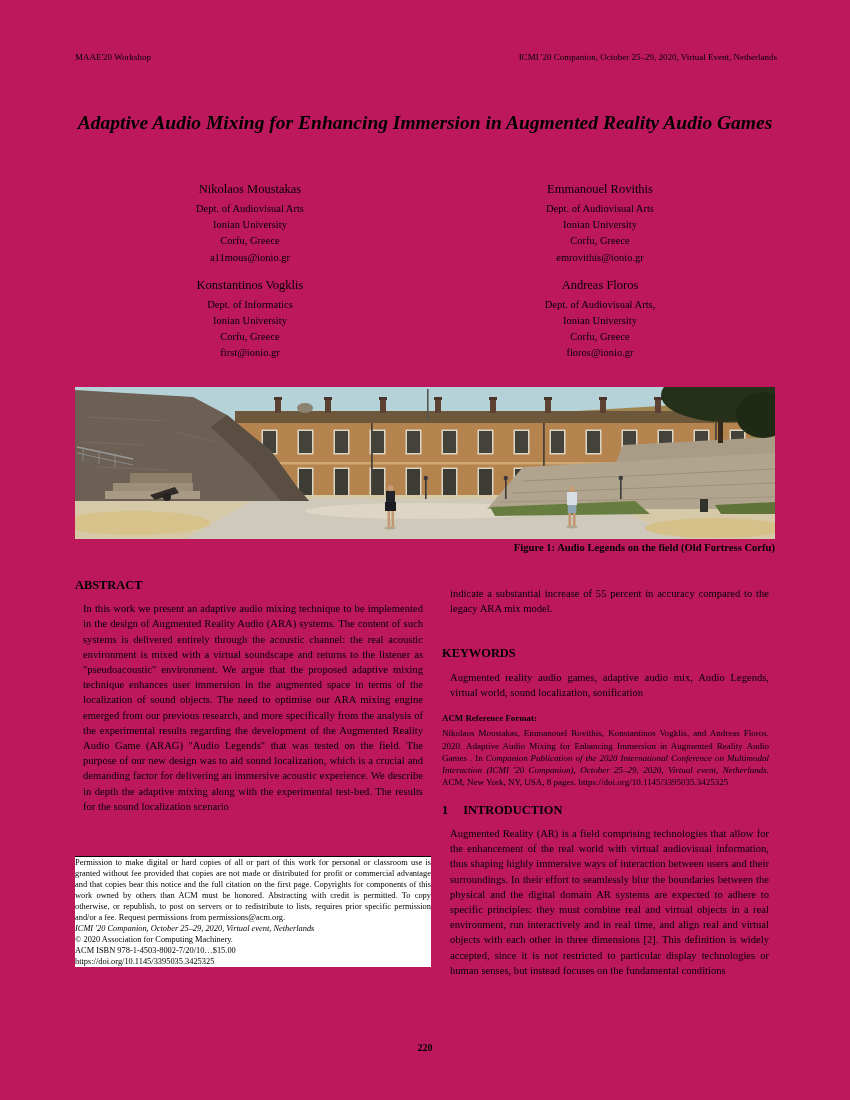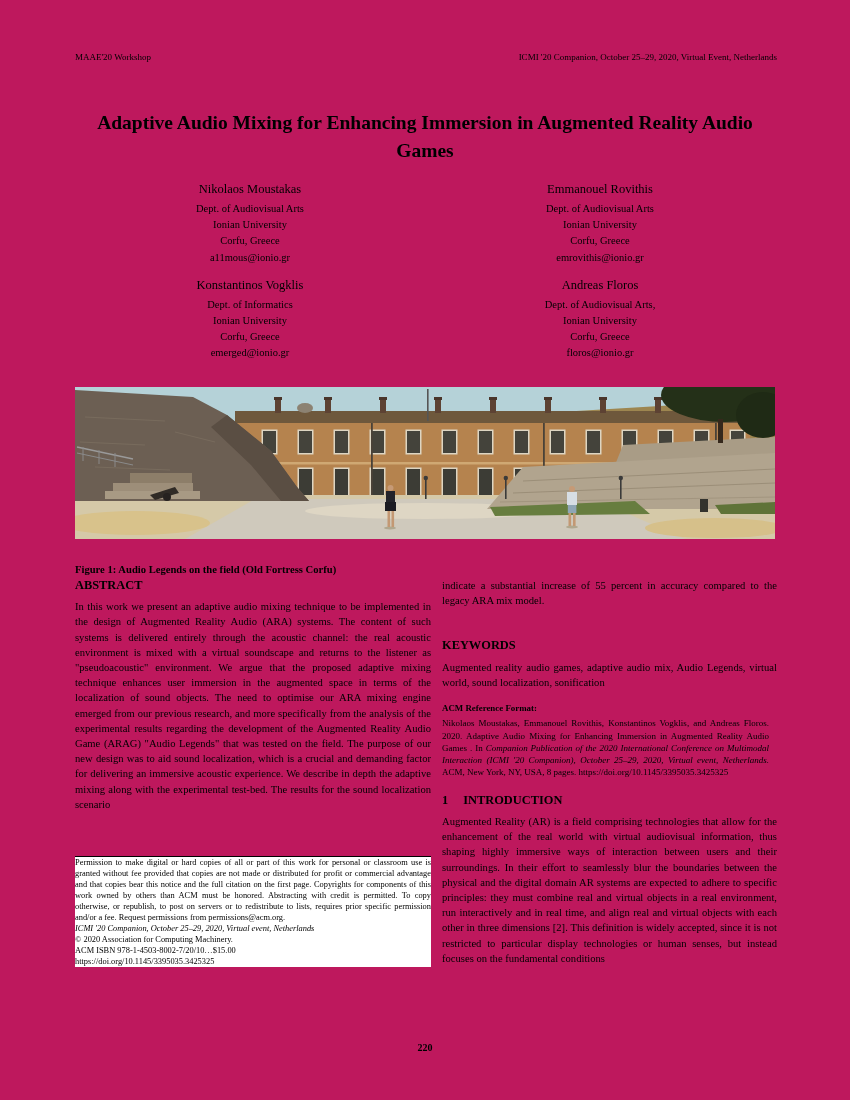--- a/index.html
+++ b/index.html
@@ -6,40 +6,40 @@
   .page {
     position:relative; width:850px; height:1100px; background:#be185d;
     font-family:"Liberation Serif", serif; color:#000; overflow:hidden;
   }
   .running-header {
     position:absolute; top:52px; left:75px; width:702px;
     display:flex; justify-content:space-between; font-size:9px;
   }
   .paper-title {
     position:absolute; top:109px; left:75px; width:700px; margin:0;
-    text-align:center; font-size:19.5px; font-weight:bold; line-height:28px;
+    text-align:center; font-size:19.5px; font-weight:bold; line-height:28px;font-style:italic;
   }
   .authors {
     position:absolute; top:182px; left:75px; width:700px;
     display:grid; grid-template-columns:1fr 1fr; row-gap:12px; text-align:center;
   }
   .author .name { font-size:12.5px; margin-bottom:4px; }
   .author .affil { font-size:10.5px; line-height:16.2px; }
   .figure-wrap { position:absolute; top:387px; left:75px; width:700px; height:152px; }
   .figure-wrap svg { display:block; width:700px; height:152px; }
   .figure-caption {
-    position:absolute; top:564px; left:75px; width:700px;
-    text-align:left; font-size:10.6px; font-weight:bold;
+    position:absolute; top:542px; left:75px; width:700px;
+    text-align:right; font-size:10.6px; font-weight:bold;
   }
   .col { position:absolute; top:578px; font-size:10.6px; line-height:15.2px; text-align:justify; }
   .col-left  { left:75px;  width:356px; }
   .col-right { left:442px; width:335px; }
   .sec-heading { margin:0 0 6px 0; font-size:12.4px; font-weight:bold; }
   .sec-heading.spaced { margin-top:30px; }
-  .body-par { margin:0; }
+  .body-par { margin:8px; }
   .acmref-heading { margin-top:11px; font-size:8.9px; font-weight:bold; }
   .acmref { margin:1px 8px 0 0; font-size:9px; line-height:12.3px; text-align:justify; }
   .acmref .it { font-style:italic; }
   .intro-heading { margin-top:14px; font-size:12.4px; font-weight:bold; margin-bottom:6px; }
   .intro-heading .num { display:inline-block; margin-right:15px; }
   .footnote {
     position:absolute; top:856px; left:75px; width:356px;
     font-size:8.4px; line-height:11px; text-align:justify;
     border-top:0.8px solid #000; background:#fff;
   }
@@ -72,21 +72,21 @@
       <div class="affil">Dept. of Audiovisual Arts</div>
       <div class="affil">Ionian University</div>
       <div class="affil">Corfu, Greece</div>
       <div class="affil">emrovithis@ionio.gr</div>
     </div>
     <div class="author">
       <div class="name">Konstantinos Vogklis</div>
       <div class="affil">Dept. of Informatics</div>
       <div class="affil">Ionian University</div>
       <div class="affil">Corfu, Greece</div>
-      <div class="affil">emerged@ionio.gr</div>
+      <div class="affil">first@ionio.gr</div>
     </div>
     <div class="author">
       <div class="name">Andreas Floros</div>
       <div class="affil">Dept. of Audiovisual Arts,</div>
       <div class="affil">Ionian University</div>
       <div class="affil">Corfu, Greece</div>
       <div class="affil">floros@ionio.gr</div>
     </div>
   </div>
 

